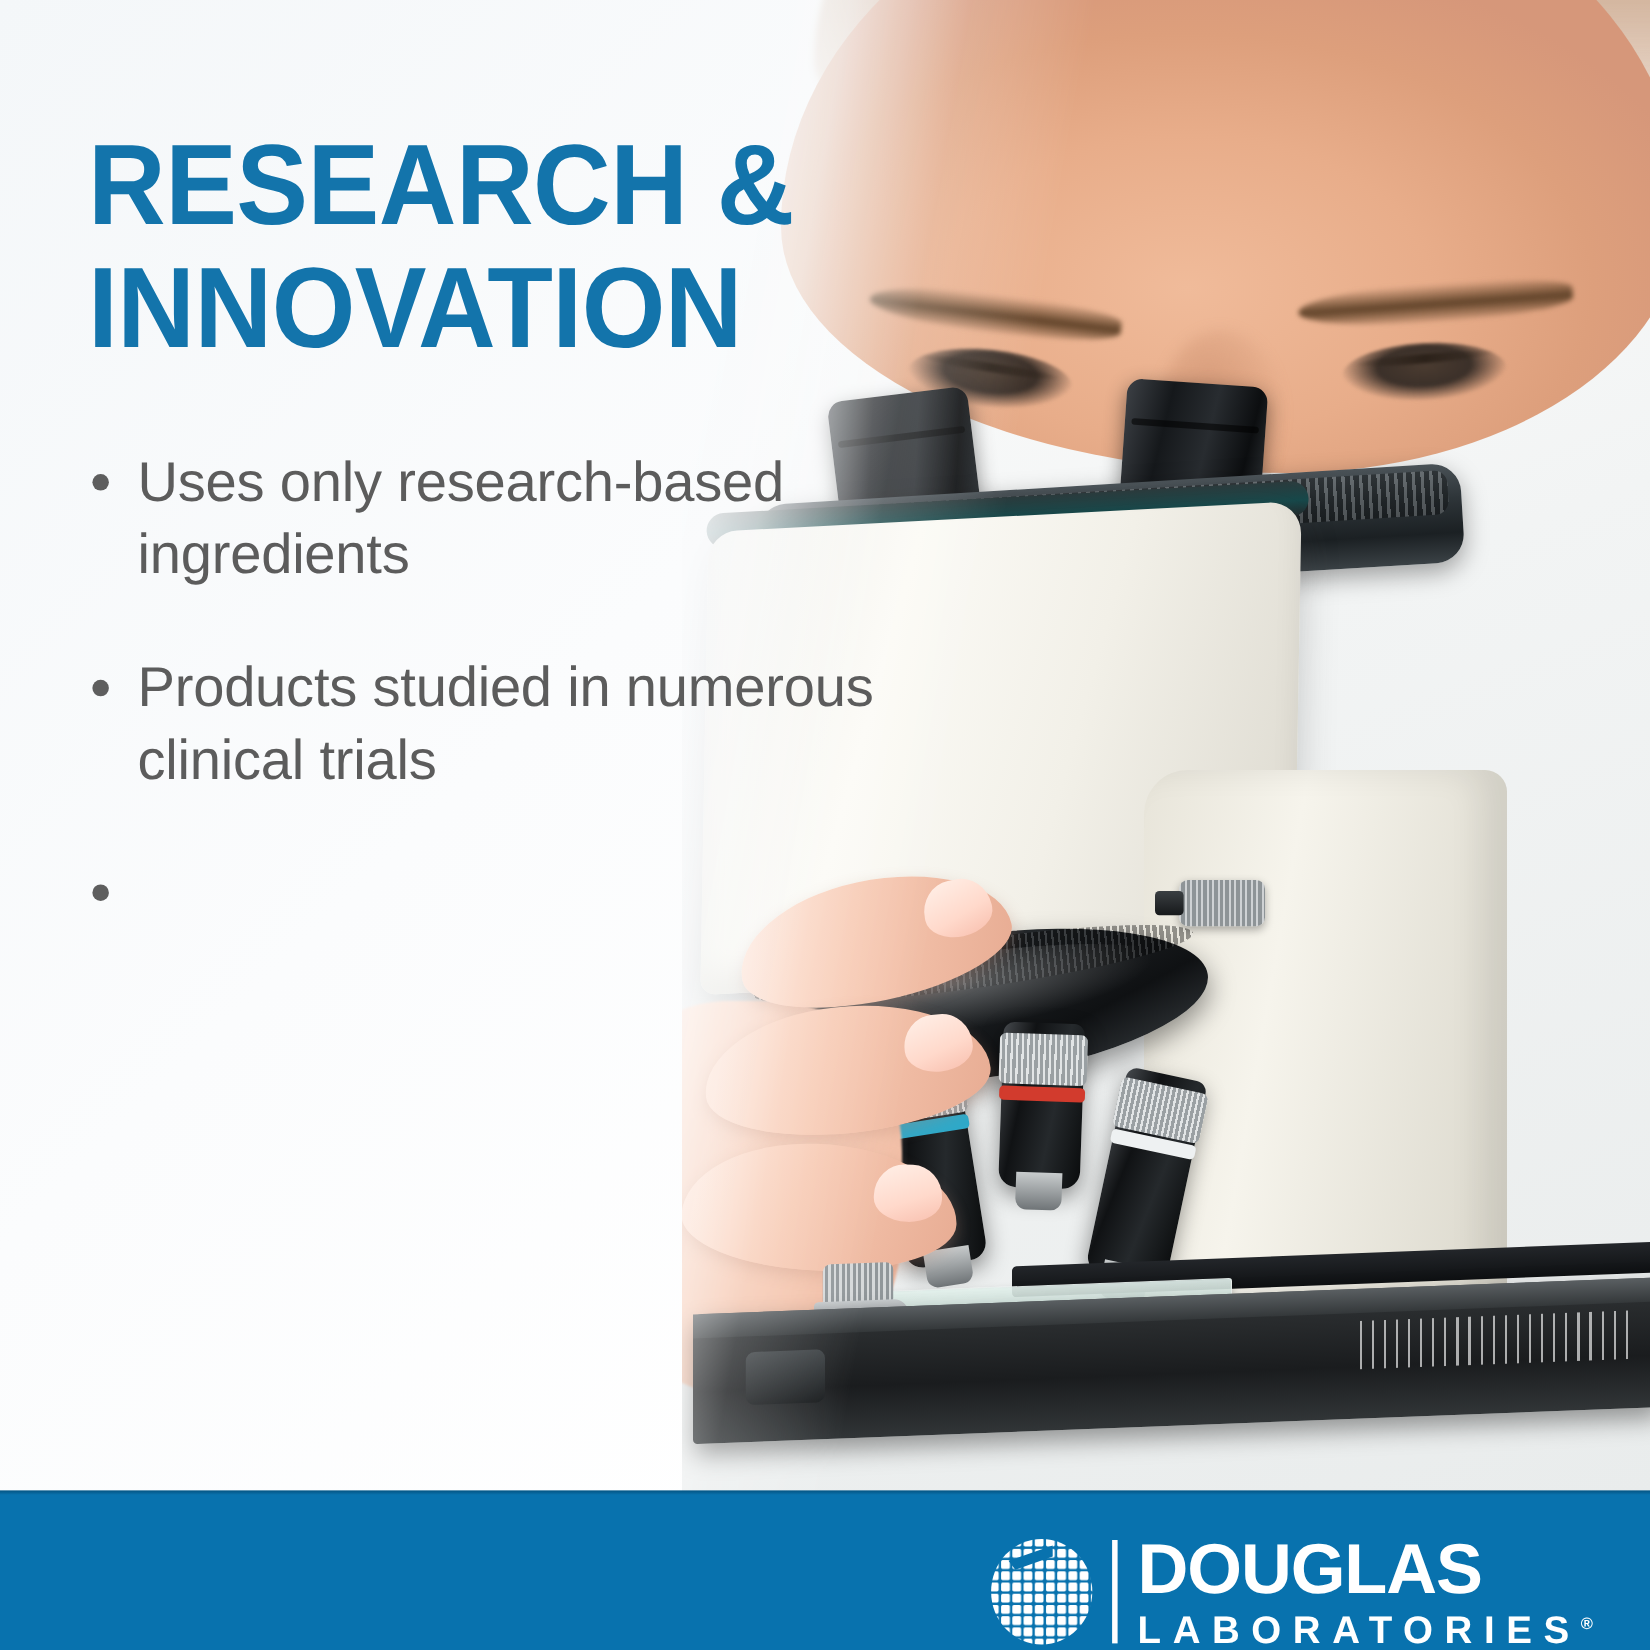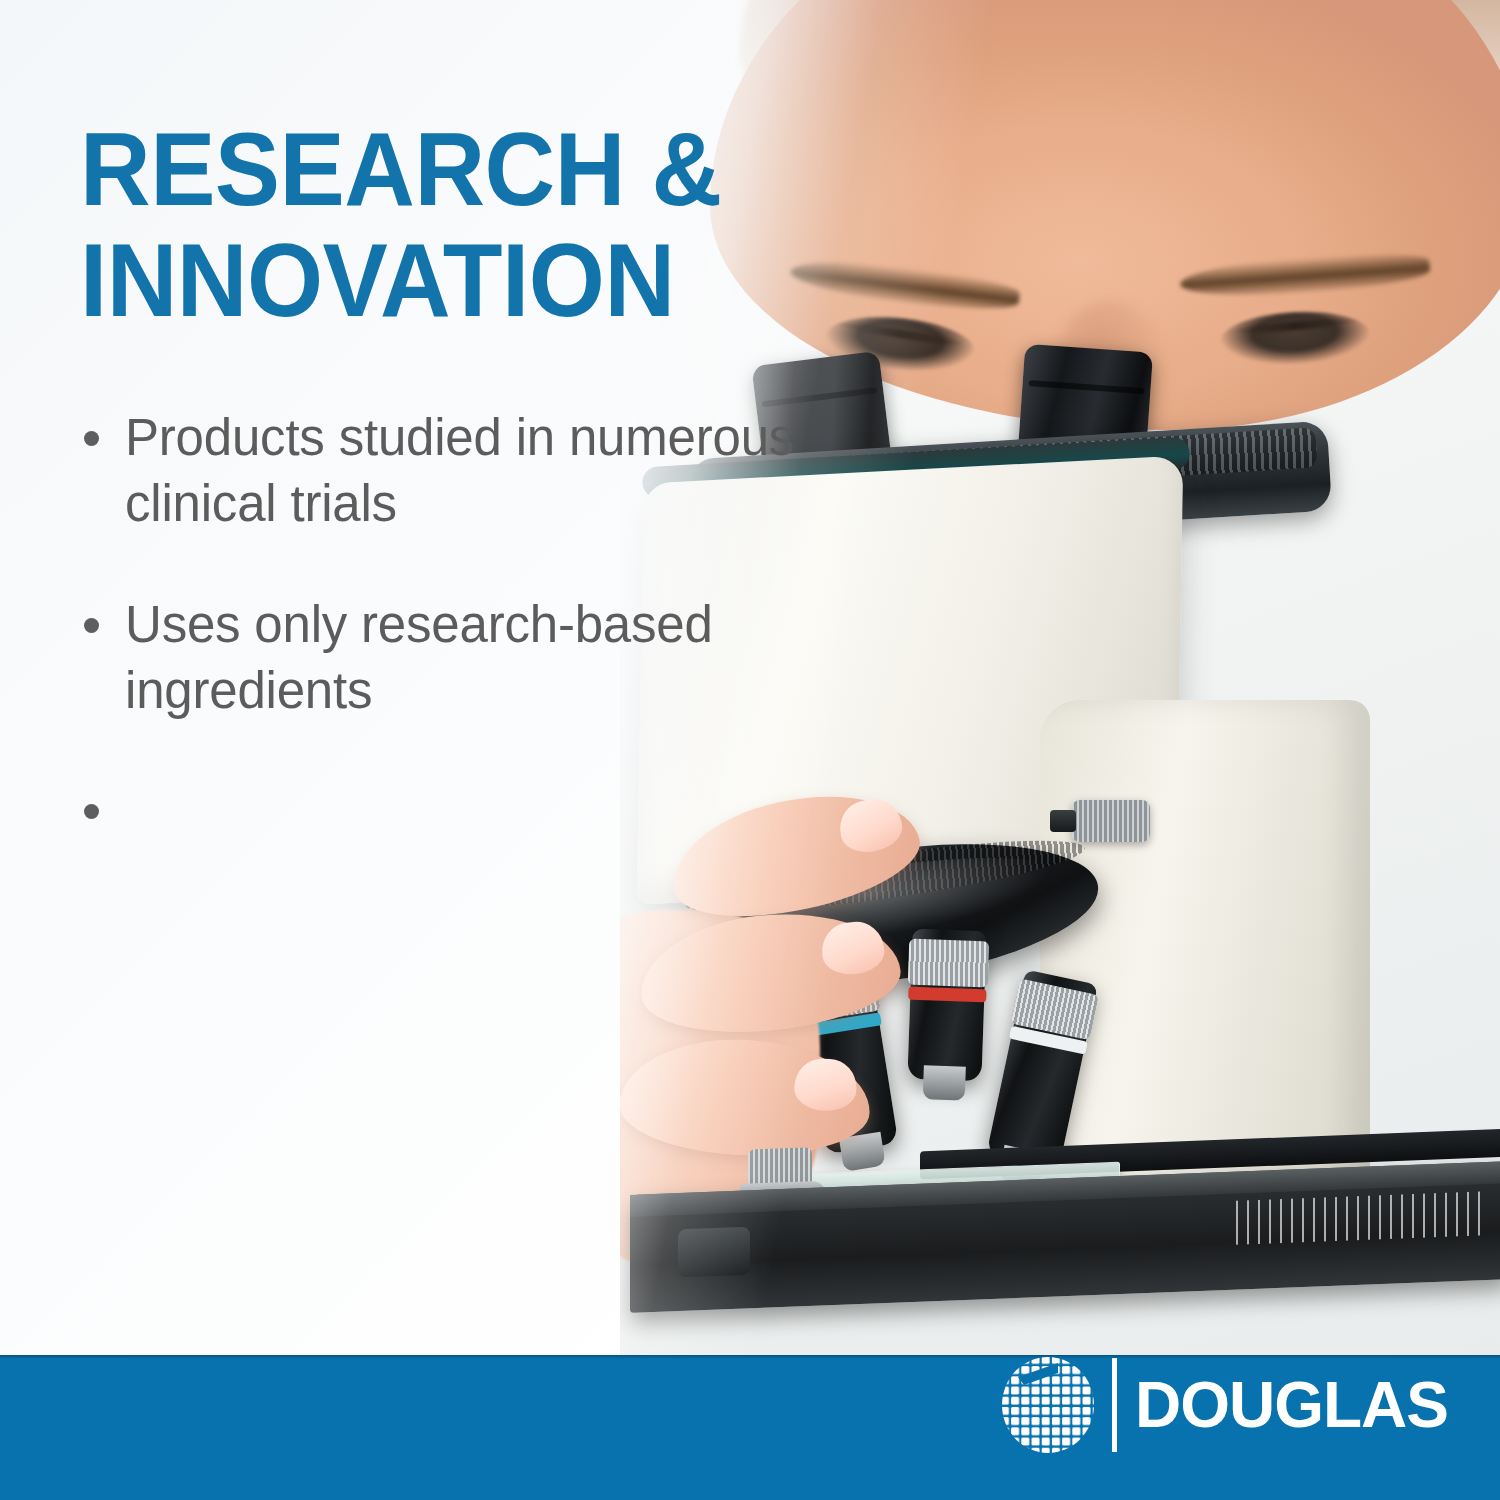--- a/index.html
+++ b/index.html
@@ -348,21 +348,21 @@
     max-width: 700px;
   }
 
   
   .footer {
     position: absolute;
     left: 0; bottom: 0;
     width: 1500px; height: 145px;
     background: #0872ae;
     display: flex;
-    align-items: flex-start;
+    align-items: flex-end;
     justify-content: flex-end;
   }
   .footer-top-edge {
     position:absolute; left:0; right:0; top:0; height:4px;
     background: linear-gradient(180deg, rgba(0,60,95,.55), rgba(8,114,174,0));
   }
   .logo {
     display: flex;
     align-items: center;
     margin-right: 52px;
@@ -483,25 +483,25 @@
       <div class="cond-knob"></div>
     </div>
   </div>
 
   <h1 class="title">RESEARCH &amp;
 INNOVATION</h1>
 
   <ul class="bullets" style="list-style:none;">
     <li class="bullet-item">
       <span class="bullet-dot"></span>
-      <span class="bullet-text">Products studied in numerous clinical trials</span>
+      <span class="bullet-text">Uses only research-based ingredients</span>
     </li>
     <li class="bullet-item">
       <span class="bullet-dot"></span>
-      <span class="bullet-text">Uses only research-based ingredients</span>
+      <span class="bullet-text">Products studied in numerous clinical trials</span>
     </li>
     <li class="bullet-item">
       <span class="bullet-dot"></span>
     </li>
   </ul>
 
   <div class="footer">
     <div class="footer-top-edge"></div>
 
     <div class="logo">
@@ -524,18 +524,19 @@
           <g mask="url(#notch-mask)">
             <ellipse cx="48" cy="50" rx="46" ry="48" fill="url(#dots)"></ellipse>
           </g>
         </svg>
       </div>
 
       <div class="logo-divider"></div>
 
       <div class="logo-words">
         <span class="logo-douglas">DOUGLAS</span>
+        <span class="logo-labs"><span>LABORATORIES</span><span class="logo-reg">®</span></span>
       </div>
 
     </div>
   </div>
 
 </div>
 
 </body></html>

